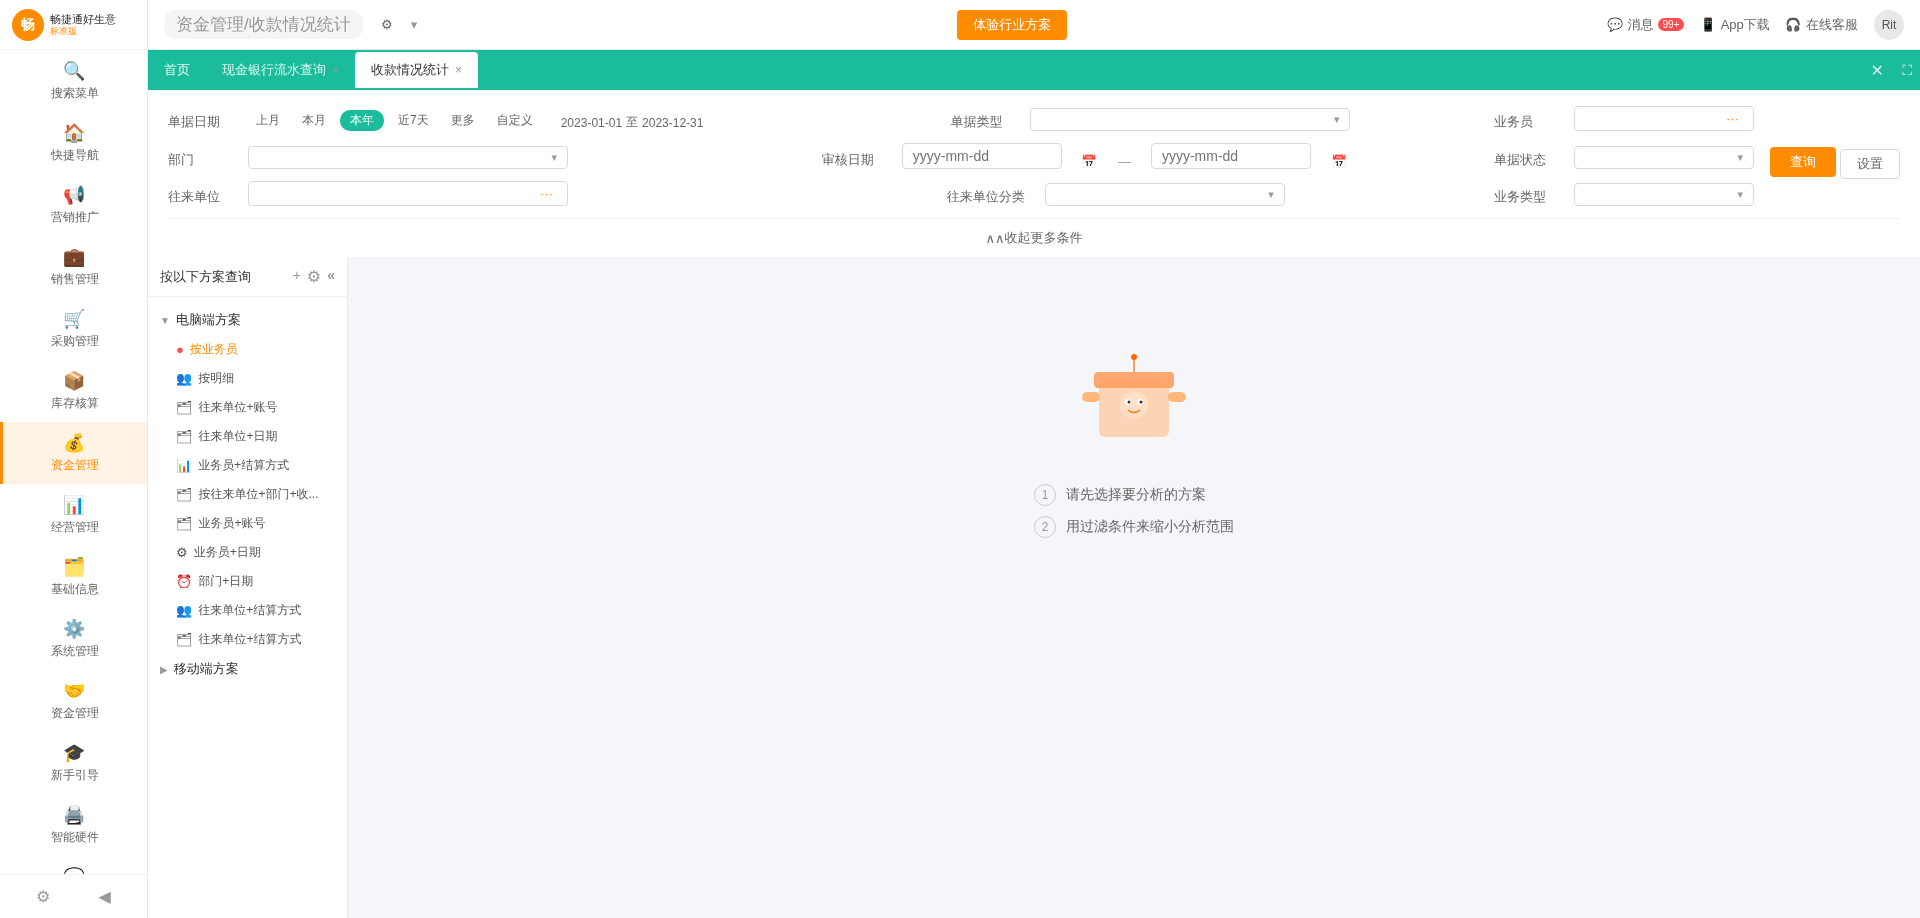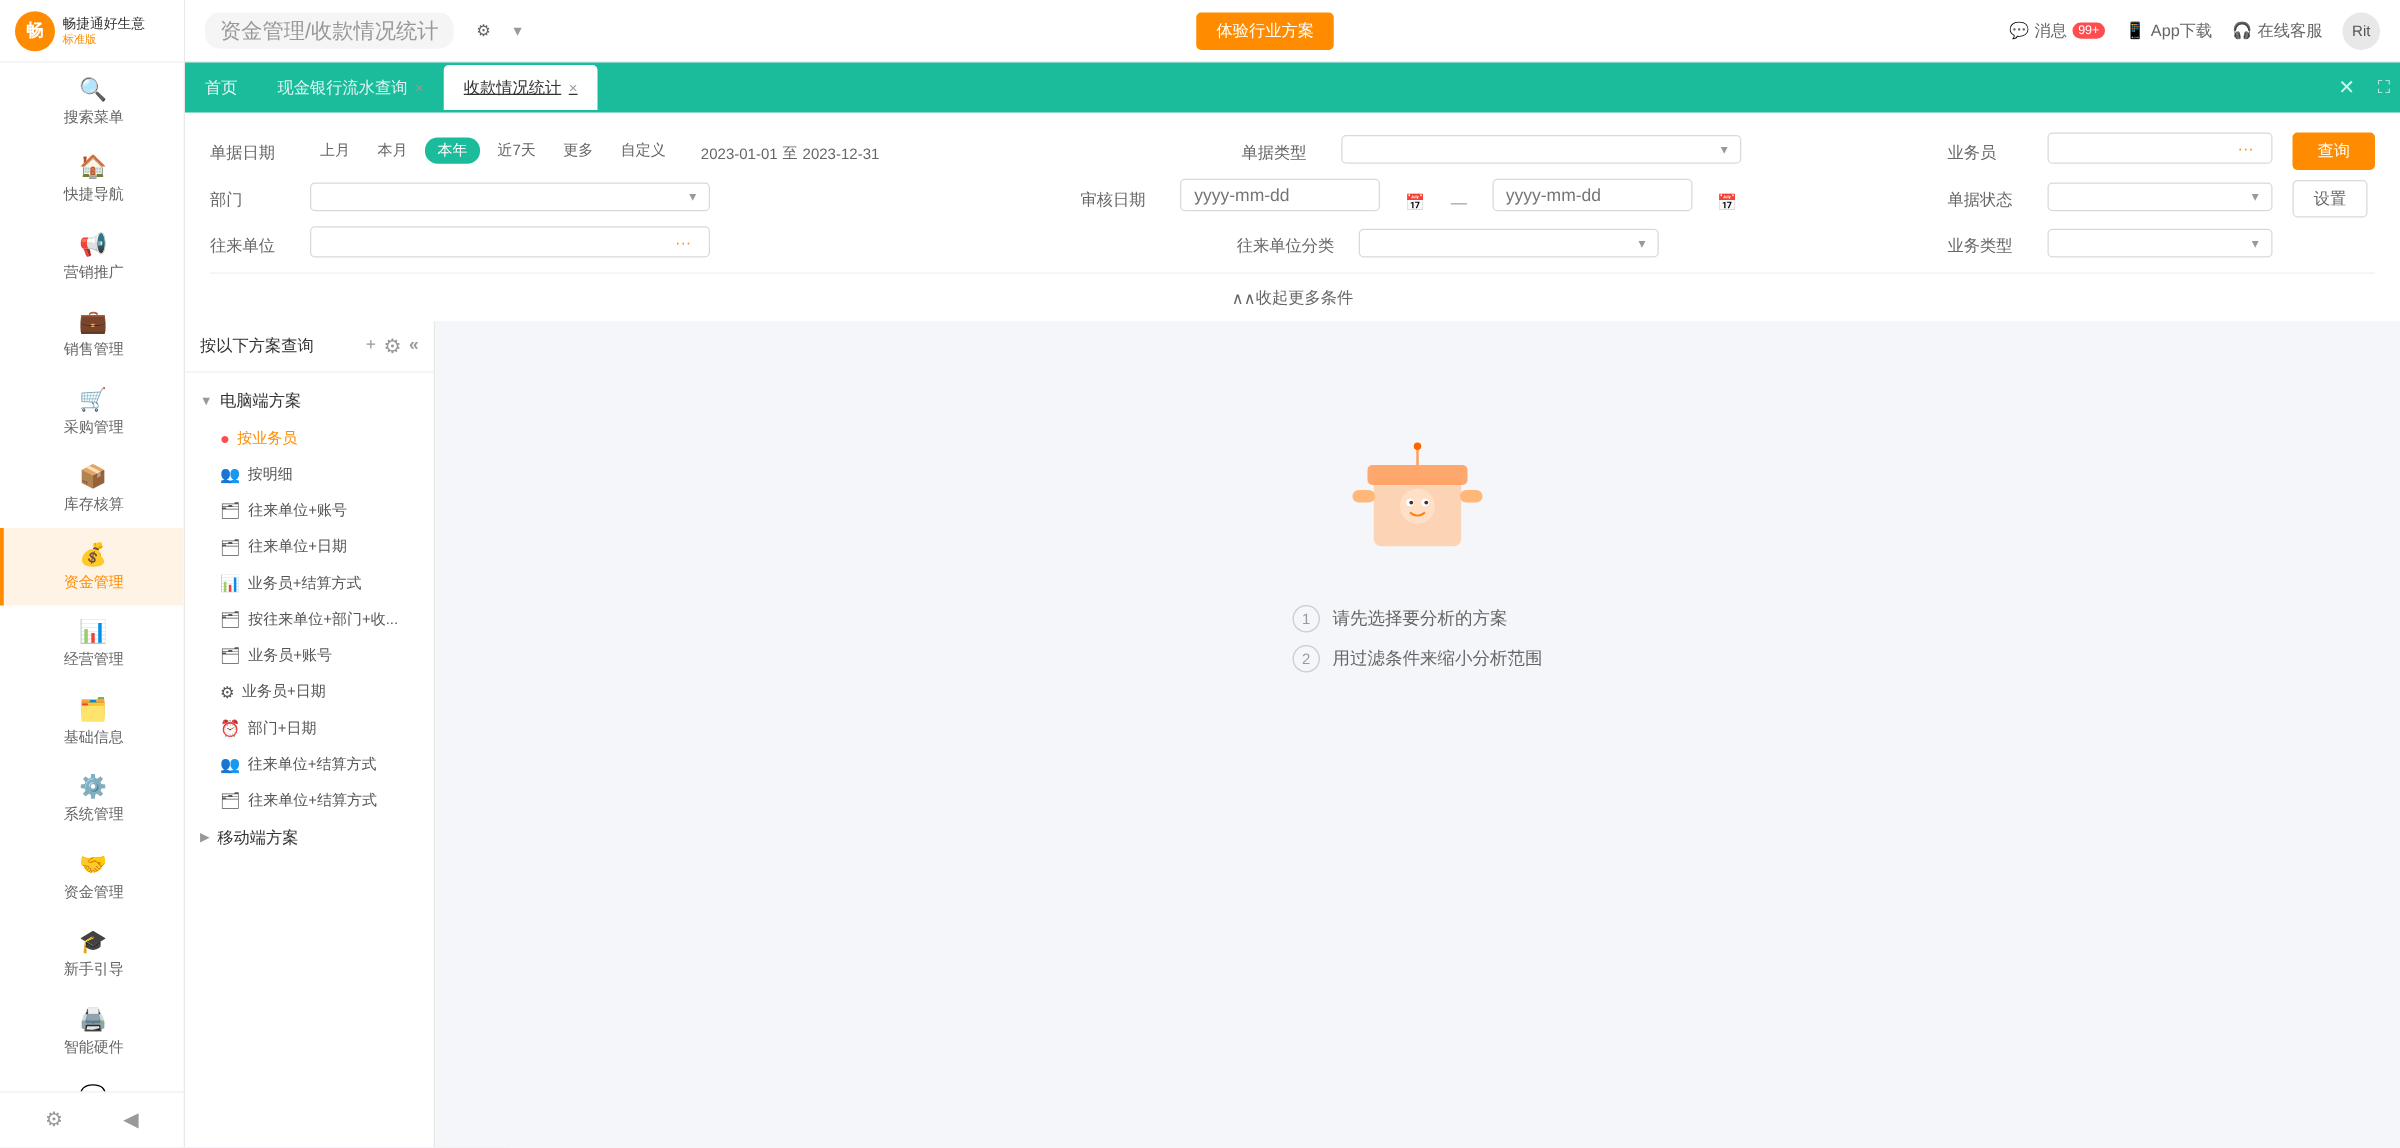--- a/index.html
+++ b/index.html
@@ -29,21 +29,21 @@
     .top-bar-breadcrumb { color: #999; font-size: 17px; background: #f5f5f5; padding: 3px 12px; border-radius: 12px; }
     .top-bar-settings { width: 28px; height: 28px; display: flex; align-items: center; justify-content: center; cursor: pointer; color: #666; }
     .top-bar-trial-btn { background: #ff8c00; color: white; border: none; padding: 6px 16px; border-radius: 4px; font-size: 13px; cursor: pointer; }
     .top-bar-right { display: flex; align-items: center; gap: 16px; }
     .top-bar-action { display: flex; align-items: center; gap: 4px; color: #666; font-size: 13px; cursor: pointer; }
     .badge { background: #ff4d4f; color: white; border-radius: 10px; font-size: 10px; padding: 1px 5px; }
 
     
     .tab-bar { height: 40px; background: #1abc9c; display: flex; align-items: center; padding: 0 0; position: relative; }
     .tab-item { display: flex; align-items: center; height: 40px; padding: 0 16px; color: rgba(255,255,255,0.85); font-size: 13px; cursor: pointer; gap: 6px; }
-    .tab-item.active { background: #fff; color: #333; border-radius: 4px 4px 0 0; margin-top: 0; height: 36px; text-decoration: underline; }
+    .tab-item.active { background: #fff; color: #333; border-radius: 4px 4px 0 0; margin-top: 0; height: 36px; }
     .tab-item .tab-close { font-size: 12px; color: #999; cursor: pointer; }
     .tab-home { padding: 0 16px; color: rgba(255,255,255,0.9); font-size: 13px; cursor: pointer; }
     .tab-bar-close { position: absolute; right: 36px; top: 50%; transform: translateY(-50%); color: rgba(255,255,255,0.8); cursor: pointer; font-size: 16px; }
     .tab-bar-expand { position: absolute; right: 8px; top: 50%; transform: translateY(-50%); color: rgba(255,255,255,0.8); cursor: pointer; font-size: 14px; }
 
     
     .page-header { height: 48px; background: #fff; display: flex; align-items: center; padding: 0 20px; border-bottom: 1px solid #f0f0f0; justify-content: space-between; }
     .page-title { font-size: 18px; font-weight: bold; color: #333; border: 2px solid #ff4d4f; padding: 4px 10px; border-radius: 2px; }
     .page-header-actions { display: flex; align-items: center; gap: 12px; }
     .header-action-btn { display: flex; align-items: center; gap: 4px; color: #1abc9c; font-size: 13px; cursor: pointer; }
@@ -296,21 +296,21 @@
               <span style="flex:0.5;"></span>
 
               <span class="filter-label">业务类型</span>
               <div class="filter-select" style="min-width:180px;">
                 <span></span>
                 <span class="chevron">▾</span>
               </div>
             </div>
           </div>
 
-          <div style="display:flex;flex-direction:column;align-items:flex-start;padding-left:16px;padding-top:0;gap:4px;">
+          <div style="display:flex;flex-direction:row;align-items:center;padding-left:16px;padding-top:0;gap:4px;">
             <button class="query-btn">查询</button>
             <button class="settings-btn">设置</button>
           </div>
         </div>
 
         <div class="collapse-bar">
           <span>∧∧ </span>
           <span>收起更多条件</span>
         </div>
       </div>

